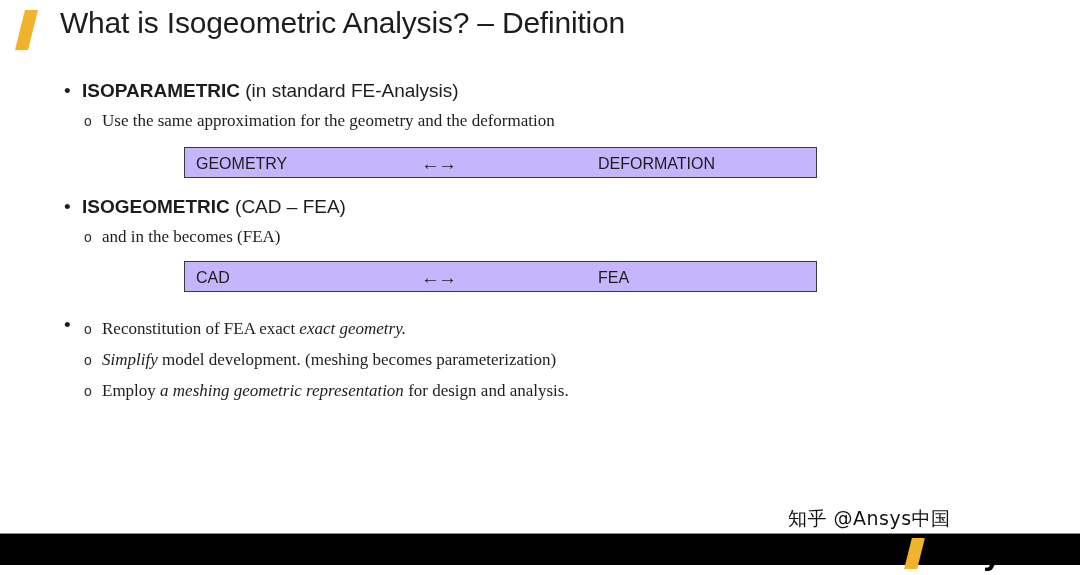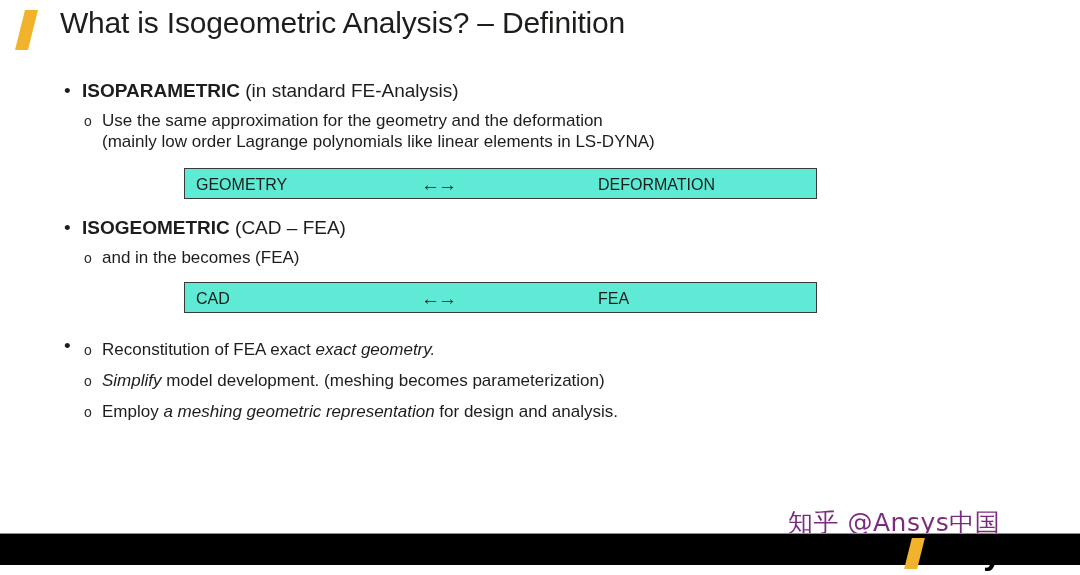--- a/index.html
+++ b/index.html
@@ -83,30 +83,30 @@
   }
   .lvl2 .mk {
     position: absolute;
     left: 84px;
     top: 0;
     font-size: 14px;
     line-height: 22px;
     color: #2b2b2b;
   }
   .lvl2 .ital { font-style: italic; margin-top: 24px; }
-  .nowrap { white-space: nowrap; }
+  .nowrap { white-space: nowrap; font-family: Liberation Serif, serif; }
 
   
   .relbox {
     position: relative;
     margin-left: 184px;
     width: 633px;
     height: 31px;
     border: 1px solid #3a3a3a;
-    background: #5eead4;
+    background: #c4b5fd;
     box-sizing: border-box;
   }
   .relbox .cell {
     position: absolute;
     top: 0;
     height: 31px;
     line-height: 31px;
     font-size: 16px;
     color: #1d1d1b;
     white-space: nowrap;
@@ -161,22 +161,22 @@
     font-size: 33px;
     font-weight: 700;
     letter-spacing: -1px;
     color: #000000;
     line-height: 41px;
   }
   .watermark {
     position: absolute;
     left: 788px;
     top: 506px;
-    font-size: 25px;
-    color: #701a75;
+    font-size: 19px;
+    color: #000000;
     opacity: 0.92;
     white-space: nowrap;
     font-family: "DejaVu Sans", sans-serif;
     letter-spacing: 0.5px;
   }
 </style>
 </head>
 <body>
 
 <div class="slide">
@@ -189,21 +189,20 @@
   <div class="body-area">
 
     <div class="lvl1">
       <span class="mk">•</span>
       <span class="strong">ISOPARAMETRIC</span><span> (in standard FE-Analysis)</span>
     </div>
     <div class="sp6"></div>
     <div class="lvl2">
       <span class="mk">o</span>
       <div class="nowrap">Use the same approximation for the geometry and the deformation</div>
-      <div class="nowrap">(mainly low order Lagrange polynomials like linear elements in LS-DYNA)</div>
     </div>
     <div class="sp16"></div>
     <div class="relbox">
       <span class="cell left">GEOMETRY</span>
       <span class="cell mid">←→</span>
       <span class="cell right">DEFORMATION</span>
     </div>
     <div class="sp16"></div>
 
     <div class="lvl1">

